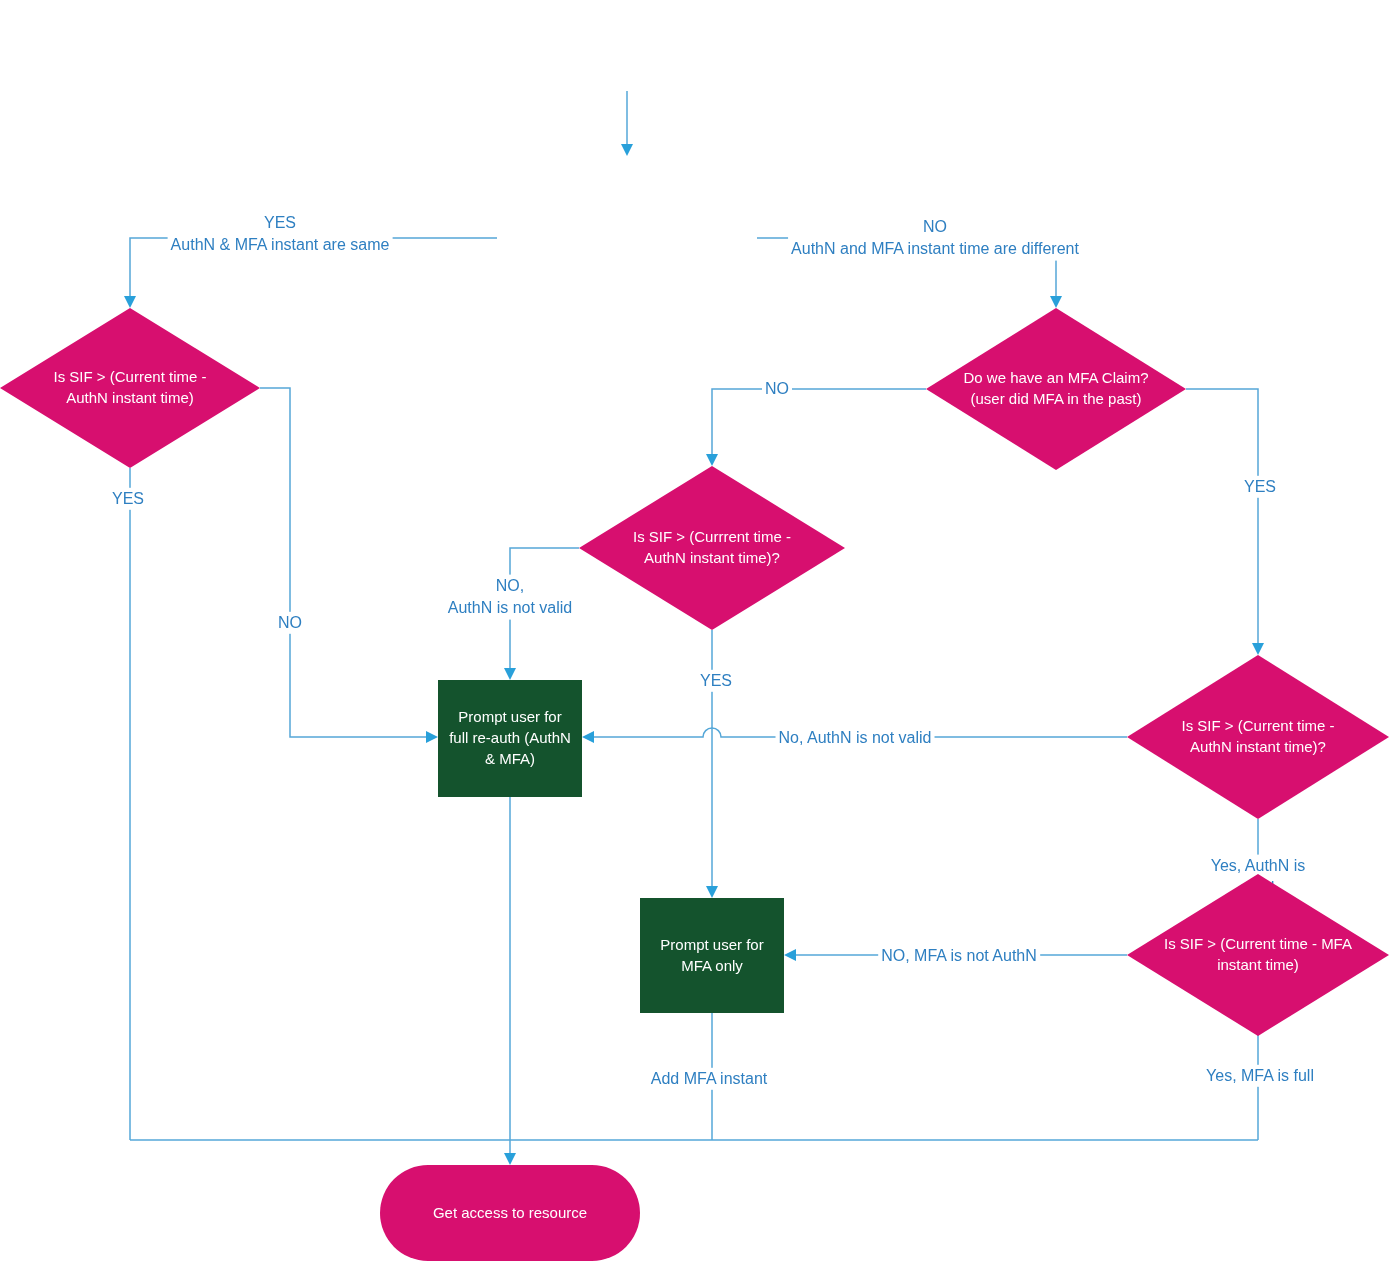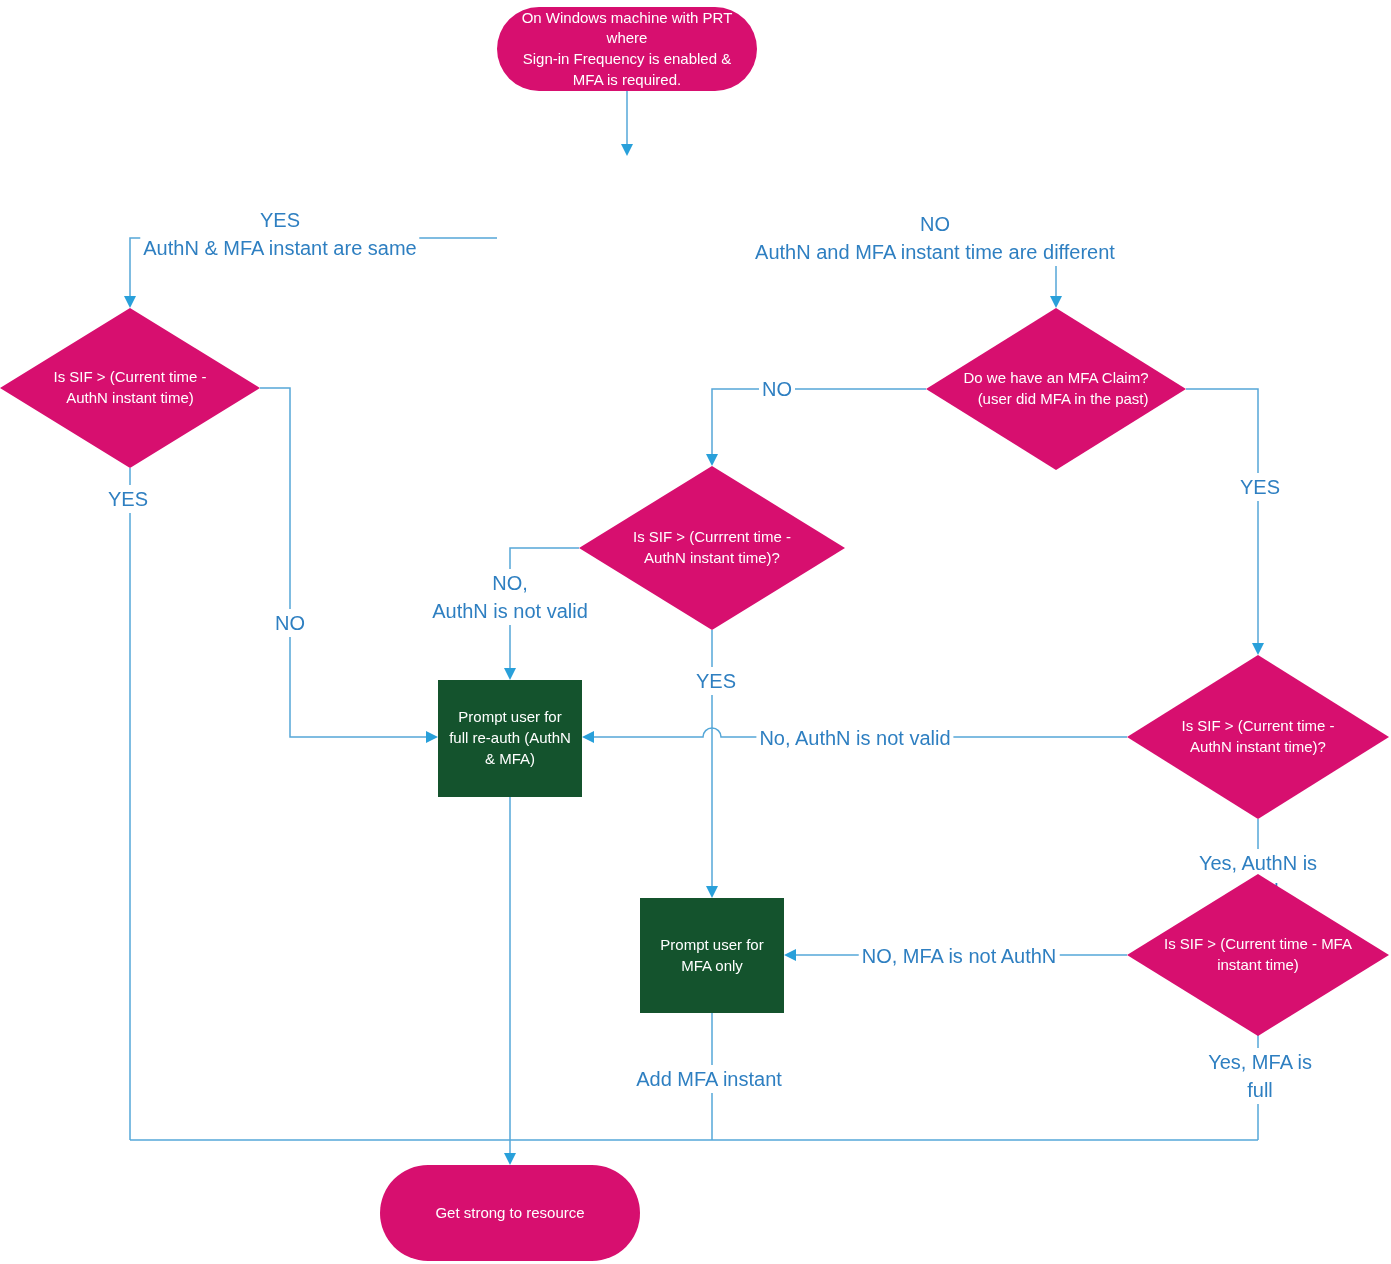--- a/index.html
+++ b/index.html
@@ -27,21 +27,21 @@
   .terminator{background:#d70f6f;border-radius:48px;}
   .decision{background:#d70f6f;clip-path:polygon(50% 0,100% 50%,50% 100%,0 50%);}
   .process{background:#14532d;}
   .decision .txt{max-width:78%;}
   .txt-left{text-align:left;}
   .edge-label{
     position:absolute;
     transform:translate(-50%,-50%);
     background:#ffffff;
     color:#2e7fc1;
-    font-size:20px;
+    font-size:16px;
     line-height:1.4;
     text-align:center;
     white-space:pre-line;
     padding:0 3px;
   }
 </style>
 </head>
 <body>
 
 <div class="canvas">
@@ -135,35 +135,29 @@
   <div class="edge-label" style="left:128px;top:499px;">YES</div>
   <div class="edge-label" style="left:510px;top:597px;">NO,
 AuthN is not valid</div>
   <div class="edge-label" style="left:716px;top:681px;">YES</div>
   <div class="edge-label" style="left:855px;top:738px;">No, AuthN is not valid</div>
   <div class="edge-label" style="left:1258px;top:839px;margin-top:38px;">Yes, AuthN is valid</div>
   <div class="edge-label" style="left:959px;top:956px;">NO, MFA is not AuthN</div>
   <div class="edge-label" style="left:1260px;top:1076px;">Yes, MFA is full</div>
   <div class="edge-label" style="left:709px;top:1079px;">Add MFA instant</div>
 
-  <div class="node terminator" style="left:497px;top:7px;width:260px;height:84px;border-radius:42px;">
-    <span class="txt">On Windows machine with PRT
-where
-Sign-in Frequency is enabled &amp;
-MFA is required.</span>
-  </div>
 
 
   <div class="node decision" style="left:0px;top:308px;width:260px;height:160px;">
     <span class="txt">Is SIF &gt; (Current time -
 AuthN instant time)</span>
   </div>
 
   <div class="node decision" style="left:926px;top:308px;width:260px;height:162px;">
-    <span class="txt" style="max-width:86%;text-align:right;">Do we have an MFA Claim?
+    <span class="txt" style="max-width:86%;">Do we have an MFA Claim?
 (user did MFA in the past)</span>
   </div>
 
   <div class="node decision" style="left:579px;top:466px;width:266px;height:164px;">
     <span class="txt">Is SIF &gt; (Currrent time -
 AuthN instant time)?</span>
   </div>
 
   <div class="node decision" style="left:1127px;top:655px;width:262px;height:164px;">
     <span class="txt">Is SIF &gt; (Current time -
@@ -180,16 +174,16 @@
 full re-auth (AuthN
 &amp; MFA)</span>
   </div>
 
   <div class="node process" style="left:640px;top:898px;width:144px;height:115px;">
     <span class="txt">Prompt user for
 MFA only</span>
   </div>
 
   <div class="node terminator" style="left:380px;top:1165px;width:260px;height:96px;border-radius:48px;">
-    <span class="txt">Get strong to resource</span>
+    <span class="txt">Get access to resource</span>
   </div>
 
 </div>
 
 </body></html>

